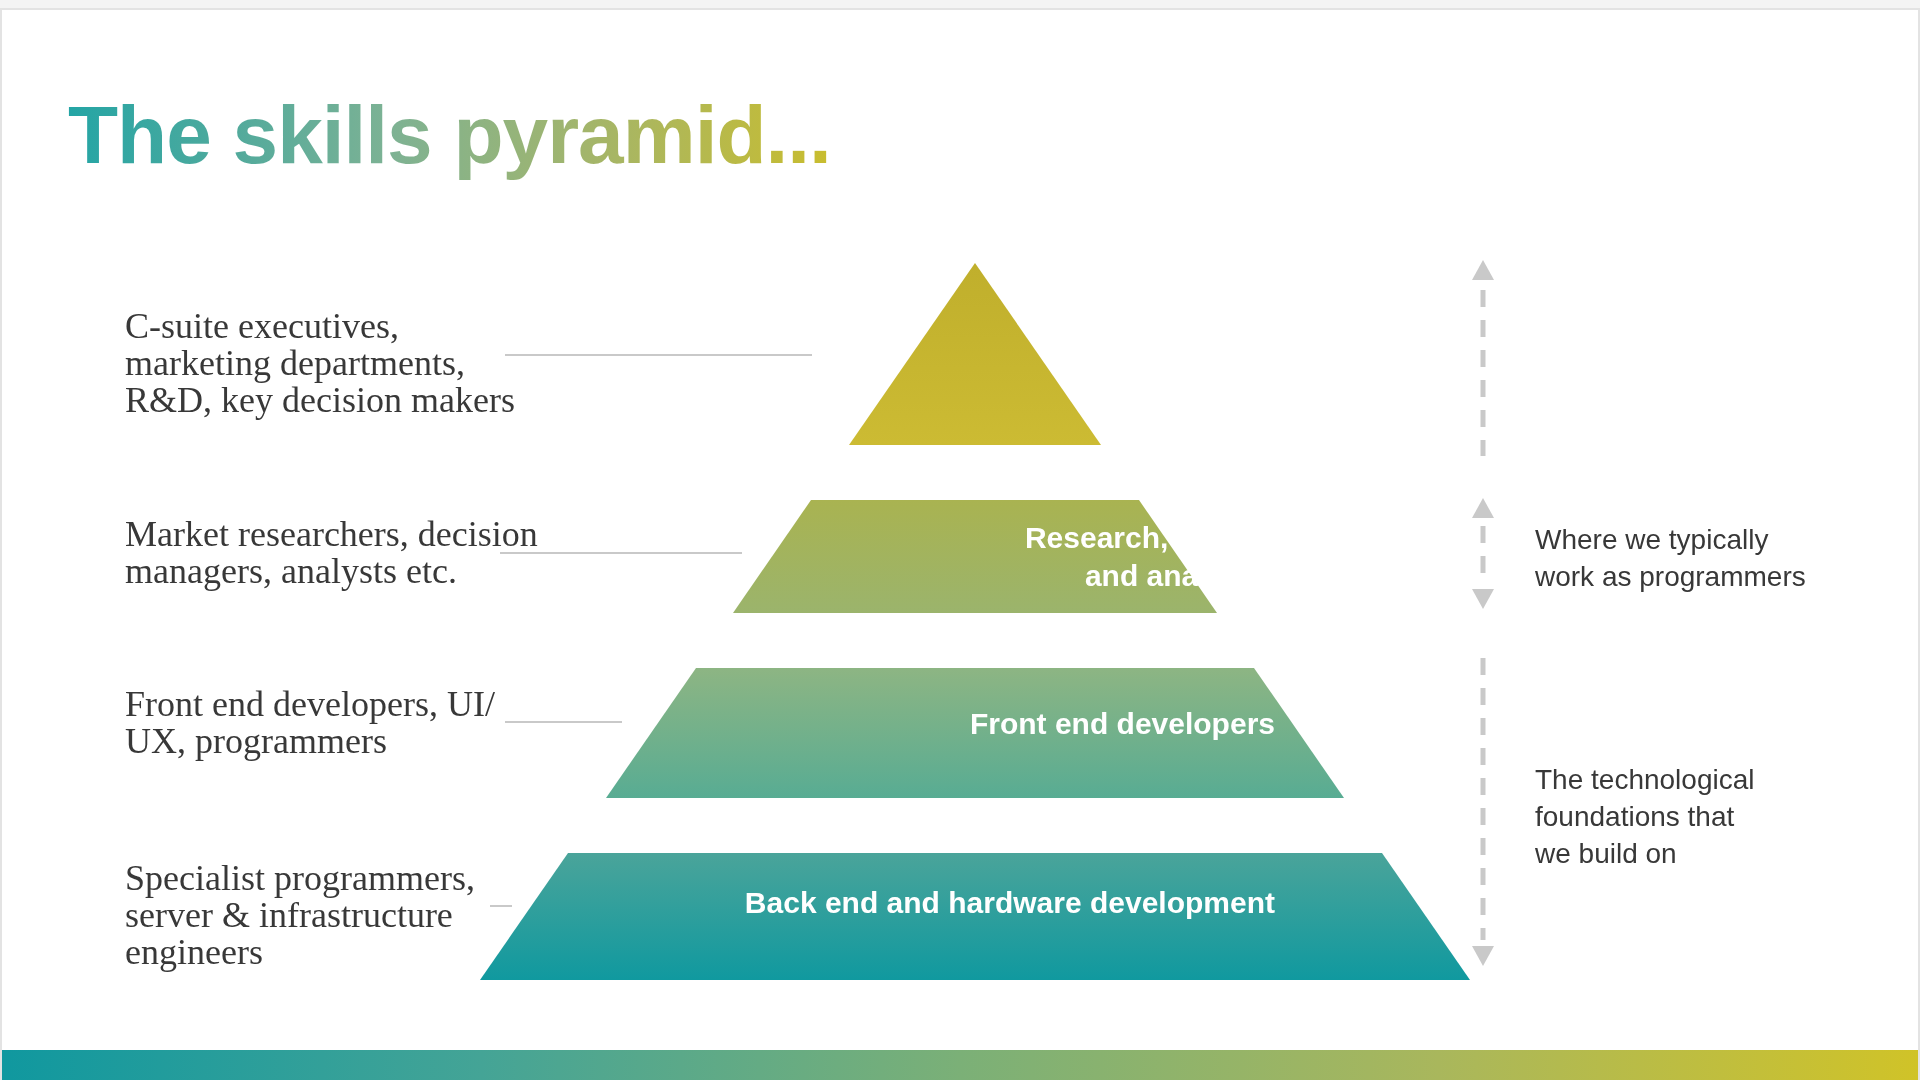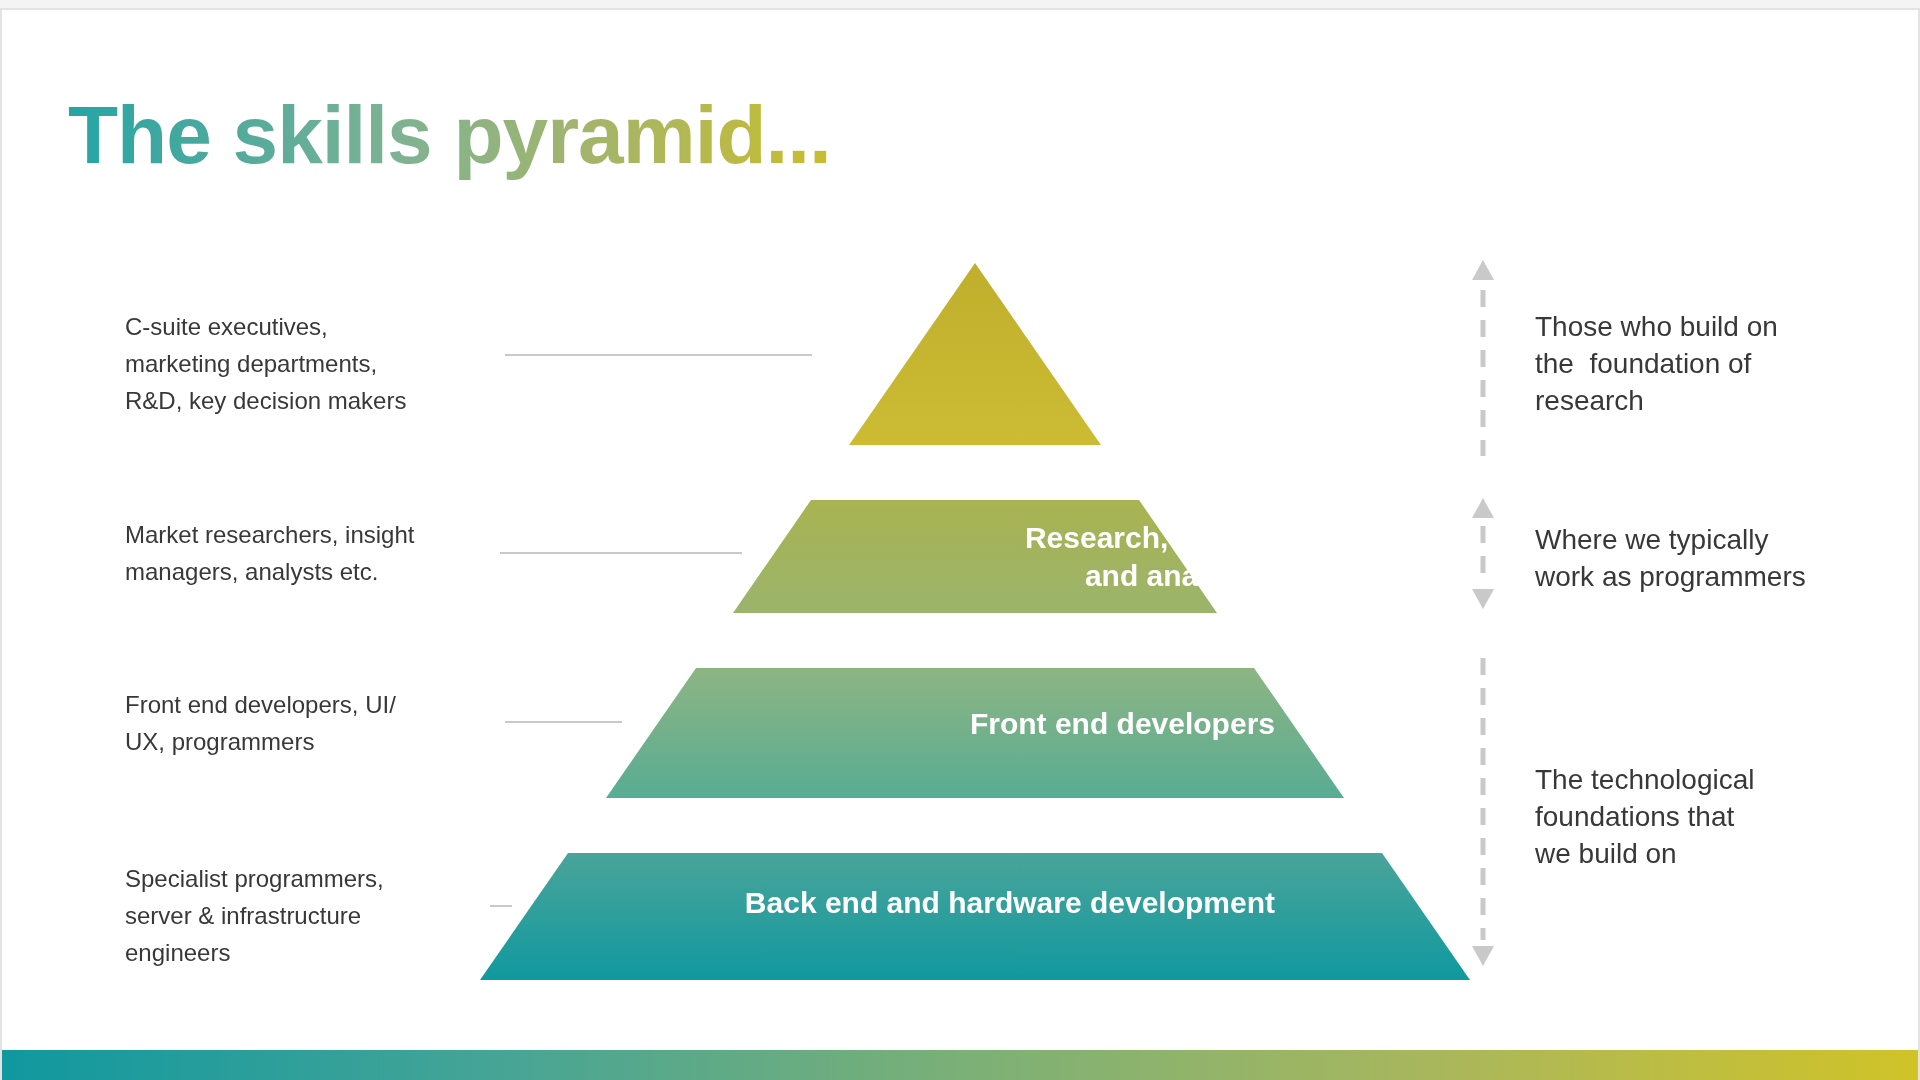--- a/index.html
+++ b/index.html
@@ -30,24 +30,25 @@
   }
   .diagram {
     position: absolute;
     left: 0; top: 0;
     width: 1920px;
     height: 1080px;
   }
   .side-label {
     position: absolute;
     width: 420px;
-    font-size: 24px;
+    font-size: 36px;
     line-height: 37px;
     color: #383838;
     white-space: pre-wrap;
+    font-family: Liberation Serif, serif;
   }
   .right-label {
     position: absolute;
     width: 360px;
     font-size: 28px;
     line-height: 37px;
     color: #383838;
     white-space: pre-wrap;
   }
   .tier-label {
@@ -118,38 +119,35 @@
     </g>
     <g>
       <line x1="1483" y1="650" x2="1483" y2="932" stroke="#c9c9c9" stroke-width="5" stroke-dasharray="17 13"></line>
       <polygon points="1483,958 1472,938 1494,938" fill="#c9c9c9"></polygon>
     </g>
   </svg>
 
   <div class="side-label" style="left:125px; top:300px">C-suite executives,
 marketing departments,
 R&amp;D, key decision makers</div>
-  <div class="side-label" style="left:125px; top:508px">Market researchers, insight
+  <div class="side-label" style="left:125px; top:508px">Market researchers, decision
 managers, analysts etc.</div>
   <div class="side-label" style="left:125px; top:678px">Front end developers, UI/
 UX, programmers</div>
   <div class="side-label" style="left:125px; top:852px">Specialist programmers,
 server &amp; infrastructure
 engineers</div>
 
   <div class="tier-label" style="top:352px">Decision
 making</div>
   <div class="tier-label" style="top:511px">Research, insight
 and analytics</div>
   <div class="tier-label" style="top:697px">Front end developers</div>
   <div class="tier-label" style="top:876px">Back end and hardware development</div>
 
-  <div class="right-label" style="left:1535px; top:300px">Those who build on
-the  foundation of
-research</div>
   <div class="right-label" style="left:1535px; top:513px">Where we typically
 work as programmers</div>
   <div class="right-label" style="left:1535px; top:753px">The technological
 foundations that
 we build on</div>
 
   <div class="bottom-bar"></div>
 
 </div>
 

